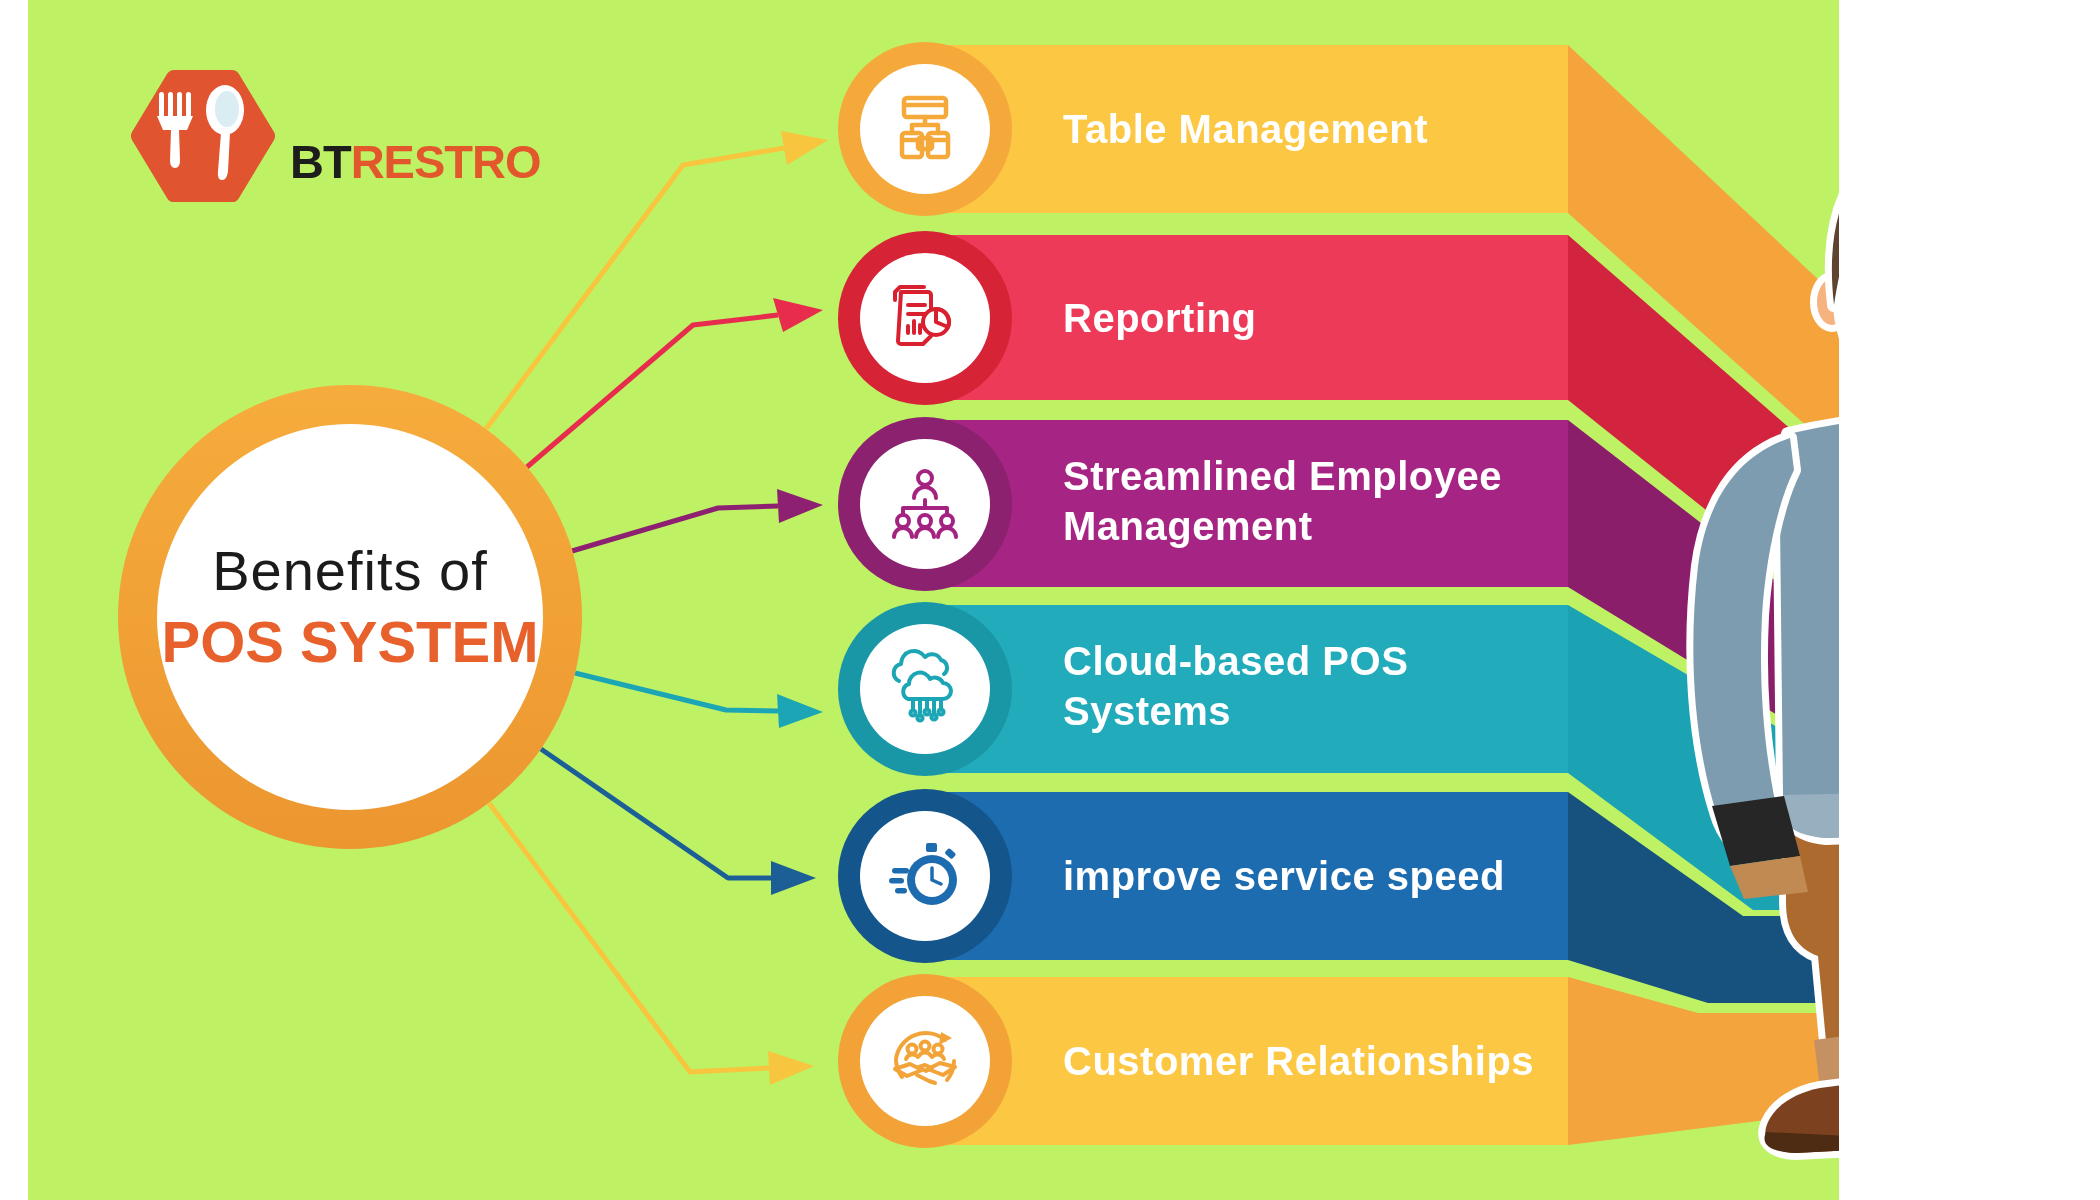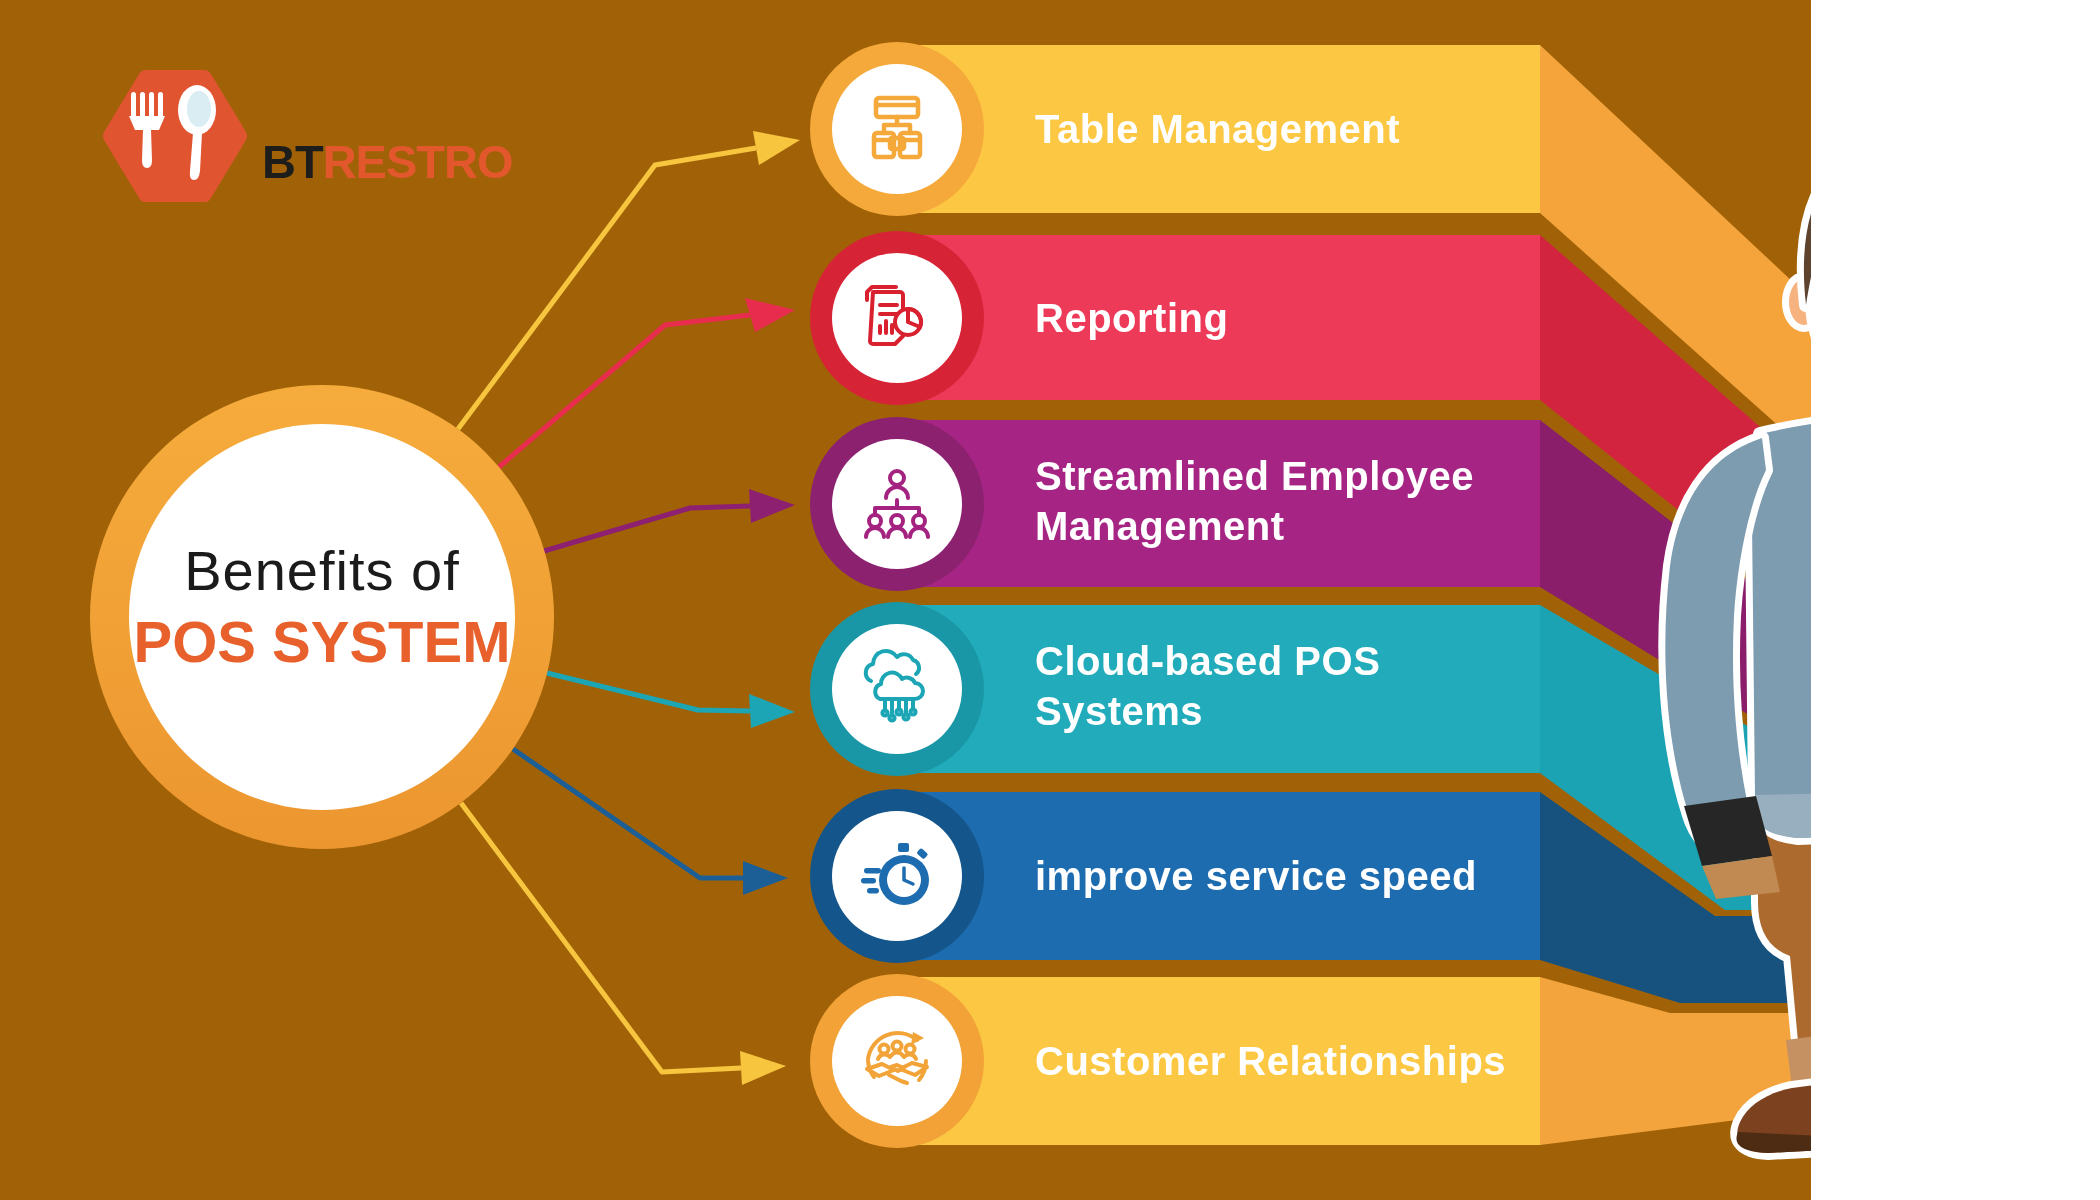--- a/index.html
+++ b/index.html
@@ -1,17 +1,17 @@
 <!DOCTYPE html>
 <html><head>
 <meta charset="utf-8">
 <style>
   html,body{margin:0;padding:0;background:#fff;}
   body{font-family:"Liberation Sans",sans-serif;}
-  .stage{position:relative;width:1811px;height:1200px;overflow:hidden;background:#a16207;}
+  .stage{position:relative;width:1811px;height:1200px;overflow:hidden;background:#bef264;margin-left:28px;}
   svg{position:absolute;inset:0;}
   text{font-family:"Liberation Sans","DejaVu Sans",sans-serif;}
   .band-label{font-weight:bold;font-size:40px;fill:#ffffff;letter-spacing:.5px;}
   .center-line1{font-size:56px;fill:#1b1b1b;font-weight:400;letter-spacing:1px;}
   .center-line2{font-size:58px;font-weight:800;letter-spacing:0px;}
   .logo-bt{font-size:47px;font-weight:800;fill:#1d1d1b;letter-spacing:-1px;}
   .logo-restro{font-size:47px;font-weight:800;fill:#e2572b;letter-spacing:-1px;}
   .halo{stroke:#ffffff;stroke-width:14;paint-order:stroke;stroke-linejoin:round;stroke-linecap:round;}
 </style>
 </head>

